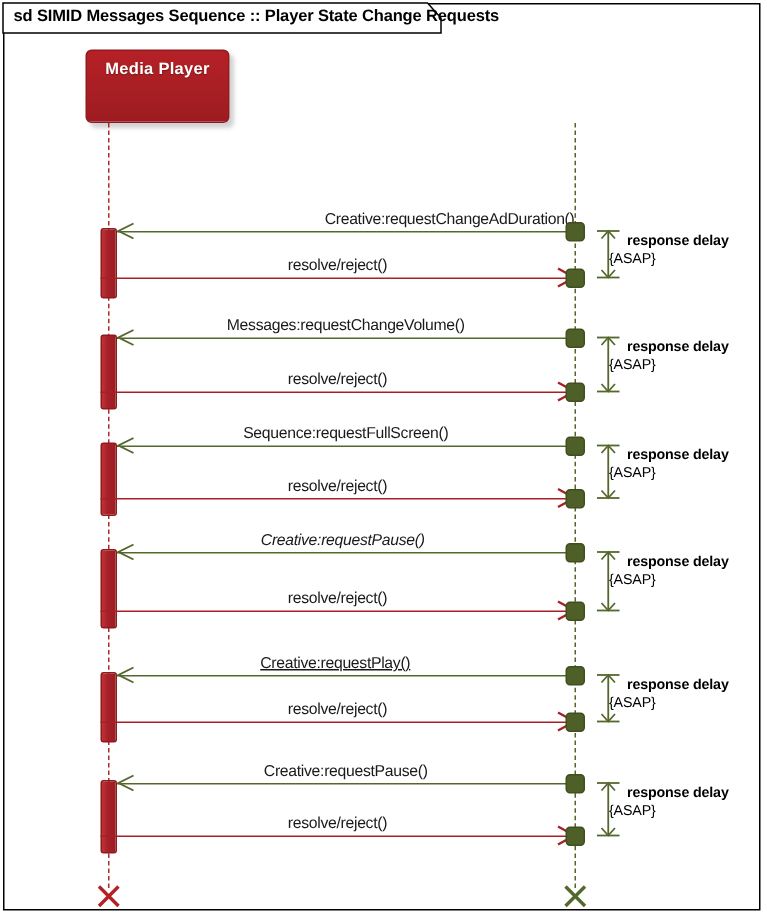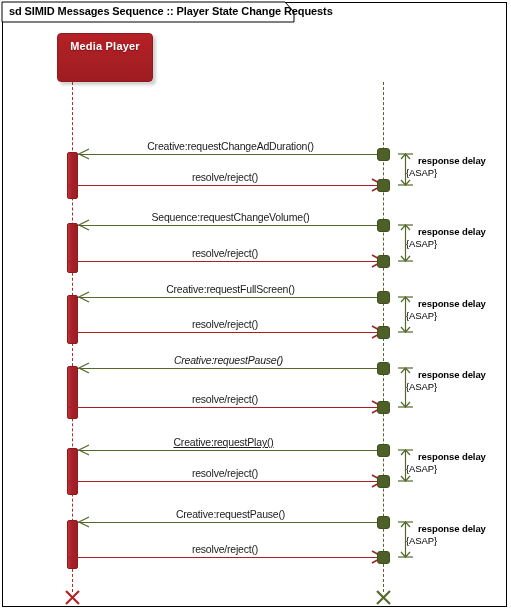--- a/index.html
+++ b/index.html
@@ -211,21 +211,21 @@
   <div class="lifeline lifeline-mp"></div>
 
   <div class="lifeline lifeline-sd"></div>
 
   <div id="interactions-layer">
       <div class="activation" style="top: 152px; height: 47px;"></div>
       <div class="msg-line green" style="left: 78px; top: 154px; width: 305px;"></div>
       <svg class="arrowhead" width="12" height="12" viewBox="0 0 12 12" style="left: 78px; top: 148px;">
         <path d="M 11,1 L 1,6 L 11,11" fill="none" stroke="#55682c" stroke-width="1.3"></path>
       </svg>
-      <div class="msg-label" style="left: 78px; width: 305px; top: 140px;">Creative:requestChangeAdDuration()</div>
+      <div class="msg-label" style="left: 78px; width: 305px; top: 140px; text-align: right;">Creative:requestChangeAdDuration()</div>
       <div class="occurrence" style="top: 148px;"></div>
       <div class="msg-line red" style="left: 67px; top: 185px; width: 316px;"></div>
       <svg class="arrowhead" width="14" height="14" viewBox="0 0 14 14" style="left: 370px; top: 178px;">
         <path d="M 2,1 L 13,7 L 2,13" fill="none" stroke="#a82025" stroke-width="1.6"></path>
       </svg>
       <div class="msg-label" style="left: 67px; width: 316px; top: 171px;">resolve/reject()</div>
       <div class="occurrence" style="top: 179px;"></div>
       <svg class="delay-arrow" width="17" height="35" viewBox="0 0 17 35" style="left: 397px; top: 152px;">
         <line x1="8.5" y1="2" x2="8.5" y2="33" stroke="#55682c" stroke-width="1.2"></line>
         <path d="M 4,7 L 8.5,2 L 13,7" fill="none" stroke="#55682c" stroke-width="1.2"></path>
@@ -233,21 +233,21 @@
         <line x1="1" y1="2" x2="16" y2="2" stroke="#55682c" stroke-width="1.2"></line>
         <line x1="1" y1="33" x2="16" y2="33" stroke="#55682c" stroke-width="1.2"></line>
       </svg>
       <div class="delay-title" style="left: 418px; top: 155px;">response delay</div>
       <div class="delay-sub" style="left: 406px; top: 167px;">{ASAP}</div>
       <div class="activation" style="top: 223px; height: 50px;"></div>
       <div class="msg-line green" style="left: 78px; top: 225px; width: 305px;"></div>
       <svg class="arrowhead" width="12" height="12" viewBox="0 0 12 12" style="left: 78px; top: 219px;">
         <path d="M 11,1 L 1,6 L 11,11" fill="none" stroke="#55682c" stroke-width="1.3"></path>
       </svg>
-      <div class="msg-label" style="left: 78px; width: 305px; top: 211px;">Sequence:requestChangeVolume()</div>
+      <div class="msg-label" style="left: 78px; width: 305px; top: 211px;">Messages:requestChangeVolume()</div>
       <div class="occurrence" style="top: 219px;"></div>
       <div class="msg-line red" style="left: 67px; top: 261px; width: 316px;"></div>
       <svg class="arrowhead" width="14" height="14" viewBox="0 0 14 14" style="left: 370px; top: 254px;">
         <path d="M 2,1 L 13,7 L 2,13" fill="none" stroke="#a82025" stroke-width="1.6"></path>
       </svg>
       <div class="msg-label" style="left: 67px; width: 316px; top: 247px;">resolve/reject()</div>
       <div class="occurrence" style="top: 255px;"></div>
       <svg class="delay-arrow" width="17" height="40" viewBox="0 0 17 40" style="left: 397px; top: 223px;">
         <line x1="8.5" y1="2" x2="8.5" y2="38" stroke="#55682c" stroke-width="1.2"></line>
         <path d="M 4,7 L 8.5,2 L 13,7" fill="none" stroke="#55682c" stroke-width="1.2"></path>
@@ -255,21 +255,21 @@
         <line x1="1" y1="2" x2="16" y2="2" stroke="#55682c" stroke-width="1.2"></line>
         <line x1="1" y1="38" x2="16" y2="38" stroke="#55682c" stroke-width="1.2"></line>
       </svg>
       <div class="delay-title" style="left: 418px; top: 226px;">response delay</div>
       <div class="delay-sub" style="left: 406px; top: 238px;">{ASAP}</div>
       <div class="activation" style="top: 295px; height: 49px;"></div>
       <div class="msg-line green" style="left: 78px; top: 297px; width: 305px;"></div>
       <svg class="arrowhead" width="12" height="12" viewBox="0 0 12 12" style="left: 78px; top: 291px;">
         <path d="M 11,1 L 1,6 L 11,11" fill="none" stroke="#55682c" stroke-width="1.3"></path>
       </svg>
-      <div class="msg-label" style="left: 78px; width: 305px; top: 283px;">Creative:requestFullScreen()</div>
+      <div class="msg-label" style="left: 78px; width: 305px; top: 283px;">Sequence:requestFullScreen()</div>
       <div class="occurrence" style="top: 291px;"></div>
       <div class="msg-line red" style="left: 67px; top: 332px; width: 316px;"></div>
       <svg class="arrowhead" width="14" height="14" viewBox="0 0 14 14" style="left: 370px; top: 325px;">
         <path d="M 2,1 L 13,7 L 2,13" fill="none" stroke="#a82025" stroke-width="1.6"></path>
       </svg>
       <div class="msg-label" style="left: 67px; width: 316px; top: 318px;">resolve/reject()</div>
       <div class="occurrence" style="top: 326px;"></div>
       <svg class="delay-arrow" width="17" height="39" viewBox="0 0 17 39" style="left: 397px; top: 295px;">
         <line x1="8.5" y1="2" x2="8.5" y2="37" stroke="#55682c" stroke-width="1.2"></line>
         <path d="M 4,7 L 8.5,2 L 13,7" fill="none" stroke="#55682c" stroke-width="1.2"></path>

